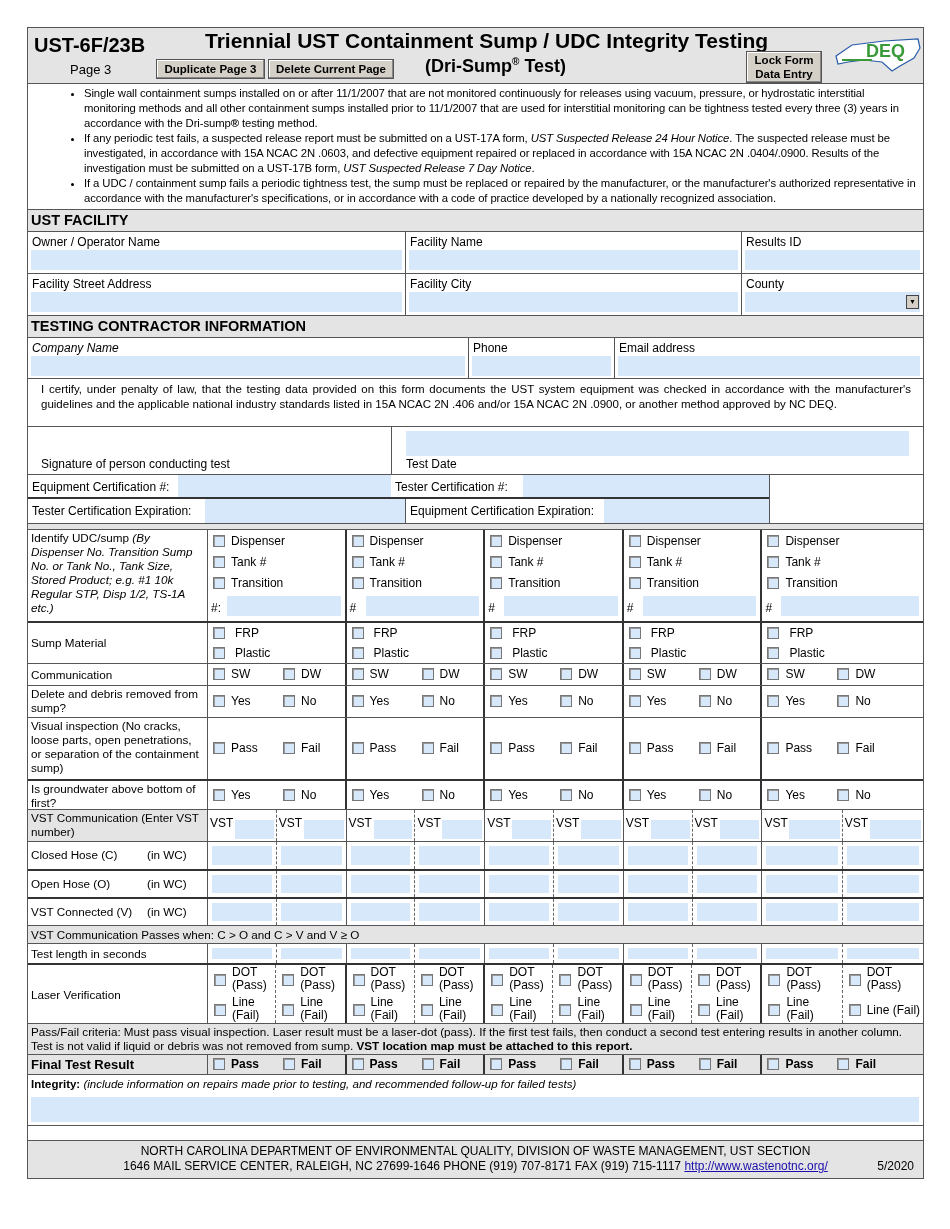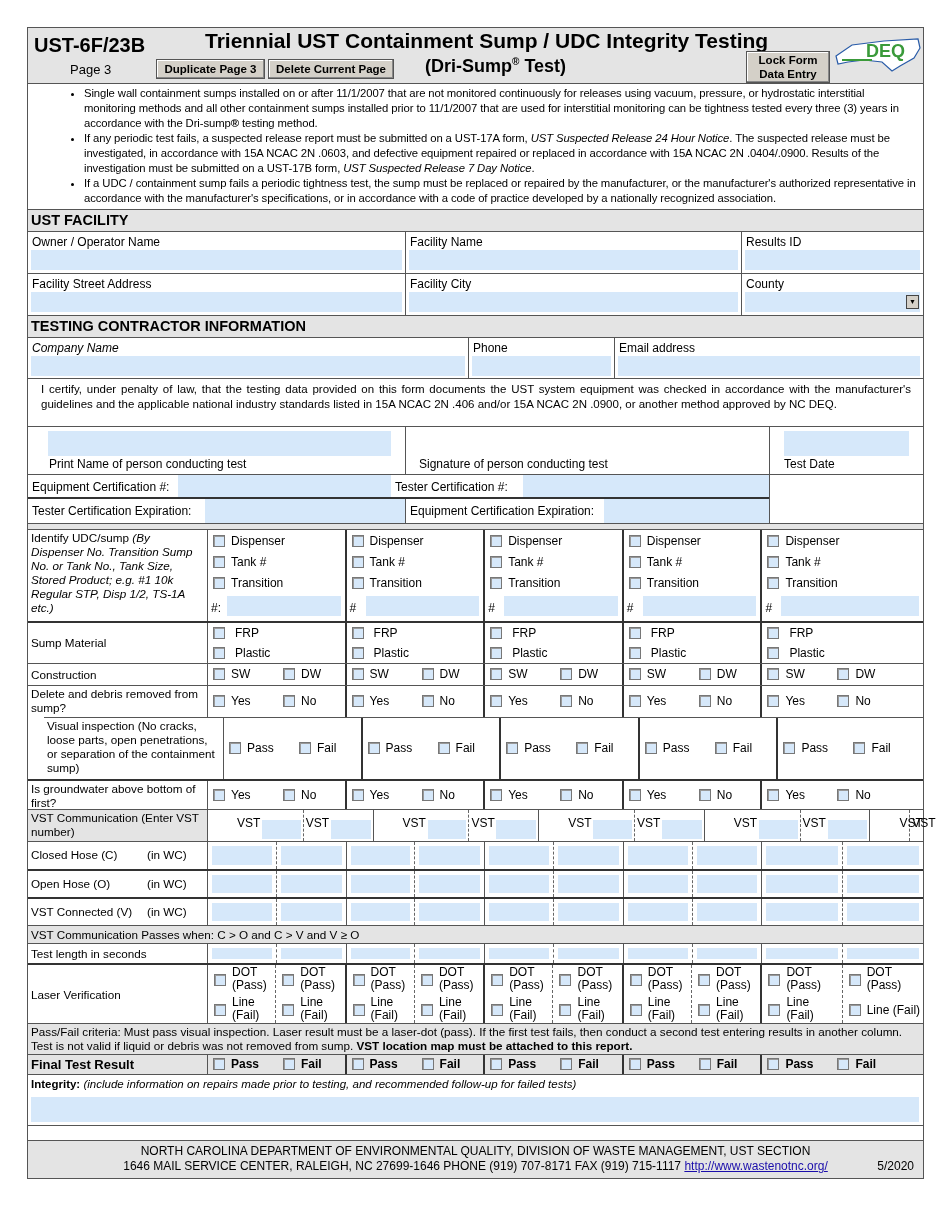--- a/index.html
+++ b/index.html
@@ -15,21 +15,21 @@
   
   .hdr { height: 55px; position: relative; background: #e4e4e4; }
   .hdr .code { position: absolute; left: 6px; top: 6px; font-size: 20px; font-weight: bold; }
   .hdr .title { position: absolute; left: 177px; top: 1px; font-size: 21px; font-weight: bold; }
   .hdr .subtitle { position: absolute; left: 397px; top: 28px; font-size: 18px; font-weight: bold; }
   .hdr .subtitle sup { font-size: 10px; }
   .hdr .pagelbl { position: absolute; left: 42px; top: 34px; font-size: 13px; }
   .btn { position: absolute; background: #d4d0c8; border: 1px solid #555; box-shadow: inset -1px -1px 0 #888, inset 1px 1px 0 #fff; font-size: 11.5px; font-weight: bold; text-align: center; cursor: pointer; }
   .btn-dup { left: 128px; top: 31px; width: 109px; height: 20px; line-height: 18px; }
   .btn-del { left: 240px; top: 31px; width: 126px; height: 20px; line-height: 18px; }
-  .btn-lock { left: 718px; top: 23px; width: 84px; height: 32px; line-height: 14px; padding-top: 1px; font-size: 11.5px; }
+  .btn-lock { left: 718px; top: 23px; width: 76px; height: 32px; line-height: 14px; padding-top: 1px; font-size: 11.5px; }
   .logo { position: absolute; left: 806px; top: 8px; width: 88px; height: 36px; }
 
   
   .bullets { border-top: 1px solid #555; padding: 2px 6px 3px 56px; font-size: 11.3px; line-height: 15px; letter-spacing: -0.1px; }
   .bullets li { margin-bottom: 0; }
   .bullets ul { list-style: disc; }
 
   .sect { height: 22px; border-top: 1px solid #555; background: #e4e4e4; font-weight: bold; font-size: 14.5px; padding-left: 3px; line-height: 21px; }
 
   .lbl { font-size: 12px; padding: 3px 0 0 4px; display: block; }
@@ -116,24 +116,20 @@
       </div>
     <div class="cell" style="flex:1;">
         <span class="lbl">Email address</span>
         <div class="fld fill" style="top:18px;"></div>
       </div>
   </div>
   <div class="row" style="height:48px;">
     <div class="cell" style="flex:1;padding:3px 12px 0 13px;font-size:11.5px;line-height:15px;text-align:justify;">I certify, under penalty of law, that the testing data provided on this form documents the UST system equipment was checked in accordance with the manufacturer's guidelines and the applicable national industry standards listed in 15A NCAC 2N .406 and/or 15A NCAC 2N .0900, or another method approved by NC DEQ.</div>
   </div>
   <div class="row" style="height:48px;">
-    <div class="cell" style="width:378px;">
-        <div class="fld fill" style="top:4px;left:20px;right:14px;height:25px;"></div>
-        <span style="position:absolute;left:21px;top:30px;">Print Name of person conducting test</span>
-      </div>
     <div class="cell" style="width:364px;">
         <span style="position:absolute;left:13px;top:30px;">Signature of person conducting test</span>
       </div>
     <div class="cell" style="flex:1;">
         <div class="fld fill" style="top:4px;left:14px;right:14px;height:25px;"></div>
         <span style="position:absolute;left:14px;top:30px;">Test Date</span>
       </div>
   </div>
   <div class="row" style="height:49px;">
     <div style="width:742px;display:flex;flex-direction:column;border-right:1px solid #555;">
@@ -222,21 +218,21 @@
       <div class="opt" style="left:5px;top:3px;"><span class="cb"></span><span style="margin-left:4px">FRP</span></div>
           <div class="opt" style="left:5px;top:23px;"><span class="cb"></span><span style="margin-left:4px">Plastic</span></div>
     </div>
     <div class="cell " style="width:auto;flex:1;">
       <div class="opt" style="left:5px;top:3px;"><span class="cb"></span><span style="margin-left:4px">FRP</span></div>
           <div class="opt" style="left:5px;top:23px;"><span class="cb"></span><span style="margin-left:4px">Plastic</span></div>
     </div>
       </div>
       <div class="row" style="height: 22px;">
         <div class="cell rowlbl " style="width:180px;">
-          <div style="padding-top:3px;">Construction</div>
+          <div style="padding-top:3px;">Communication</div>
         </div>
       <div class="cell thick" style="width:138.6px;">
         <div class="opt" style="left:5px;top:3px;"><span class="cb"></span><span>SW</span></div>
         <div class="opt" style="left:75px;top:3px;"><span class="cb"></span><span>DW</span></div>
       </div>
       <div class="cell thick" style="width:138.6px;">
         <div class="opt" style="left:5px;top:3px;"><span class="cb"></span><span>SW</span></div>
         <div class="opt" style="left:75px;top:3px;"><span class="cb"></span><span>DW</span></div>
       </div>
       <div class="cell thick" style="width:138.6px;">
@@ -270,21 +266,21 @@
       </div>
       <div class="cell thick" style="width:138.6px;">
         <div class="opt" style="left:5px;top:8px;"><span class="cb"></span><span>Yes</span></div>
         <div class="opt" style="left:75px;top:8px;"><span class="cb"></span><span>No</span></div>
       </div>
       <div class="cell " style="width:auto;flex:1;">
         <div class="opt" style="left:5px;top:8px;"><span class="cb"></span><span>Yes</span></div>
         <div class="opt" style="left:75px;top:8px;"><span class="cb"></span><span>No</span></div>
       </div>
       </div>
-      <div class="row" style="height: 62px; margin-left: 16px;">
+      <div class="row" style="height: 62px;">
         <div class="cell rowlbl " style="width:180px;">
           <div>Visual inspection (No cracks, loose parts, open penetrations, or separation of the containment sump)</div>
         </div>
       <div class="cell thick" style="width:138.6px;">
         <div class="opt" style="left:5px;top:23px;"><span class="cb"></span><span>Pass</span></div>
         <div class="opt" style="left:75px;top:23px;"><span class="cb"></span><span>Fail</span></div>
       </div>
       <div class="cell thick" style="width:138.6px;">
         <div class="opt" style="left:5px;top:23px;"><span class="cb"></span><span>Pass</span></div>
         <div class="opt" style="left:75px;top:23px;"><span class="cb"></span><span>Fail</span></div>
@@ -320,21 +316,21 @@
       </div>
       <div class="cell thick" style="width:138.6px;">
         <div class="opt" style="left:5px;top:7px;"><span class="cb"></span><span>Yes</span></div>
         <div class="opt" style="left:75px;top:7px;"><span class="cb"></span><span>No</span></div>
       </div>
       <div class="cell " style="width:auto;flex:1;">
         <div class="opt" style="left:5px;top:7px;"><span class="cb"></span><span>Yes</span></div>
         <div class="opt" style="left:75px;top:7px;"><span class="cb"></span><span>No</span></div>
       </div>
       </div>
-      <div class="row" style="height: 32px; gap: 27px;">
+      <div class="row" style="height: 32px;">
         <div class="cell rowlbl gray" style="width:180px;">
           <div>VST Communication (Enter VST number)</div>
         </div>
         <div class="cell" style="width:138.6px;;display:flex;">
           <div class="cell dash" style="width:50%;height:100%;display:inline-block;">
         <span class="vsttxt">VST</span>
         <div class="fill" style="position:absolute;left:27px;right:2px;top:10px;bottom:2px;"></div>
           </div>
           <div class="cell " style="width:50%;height:100%;display:inline-block;">
         <span class="vsttxt">VST</span>

